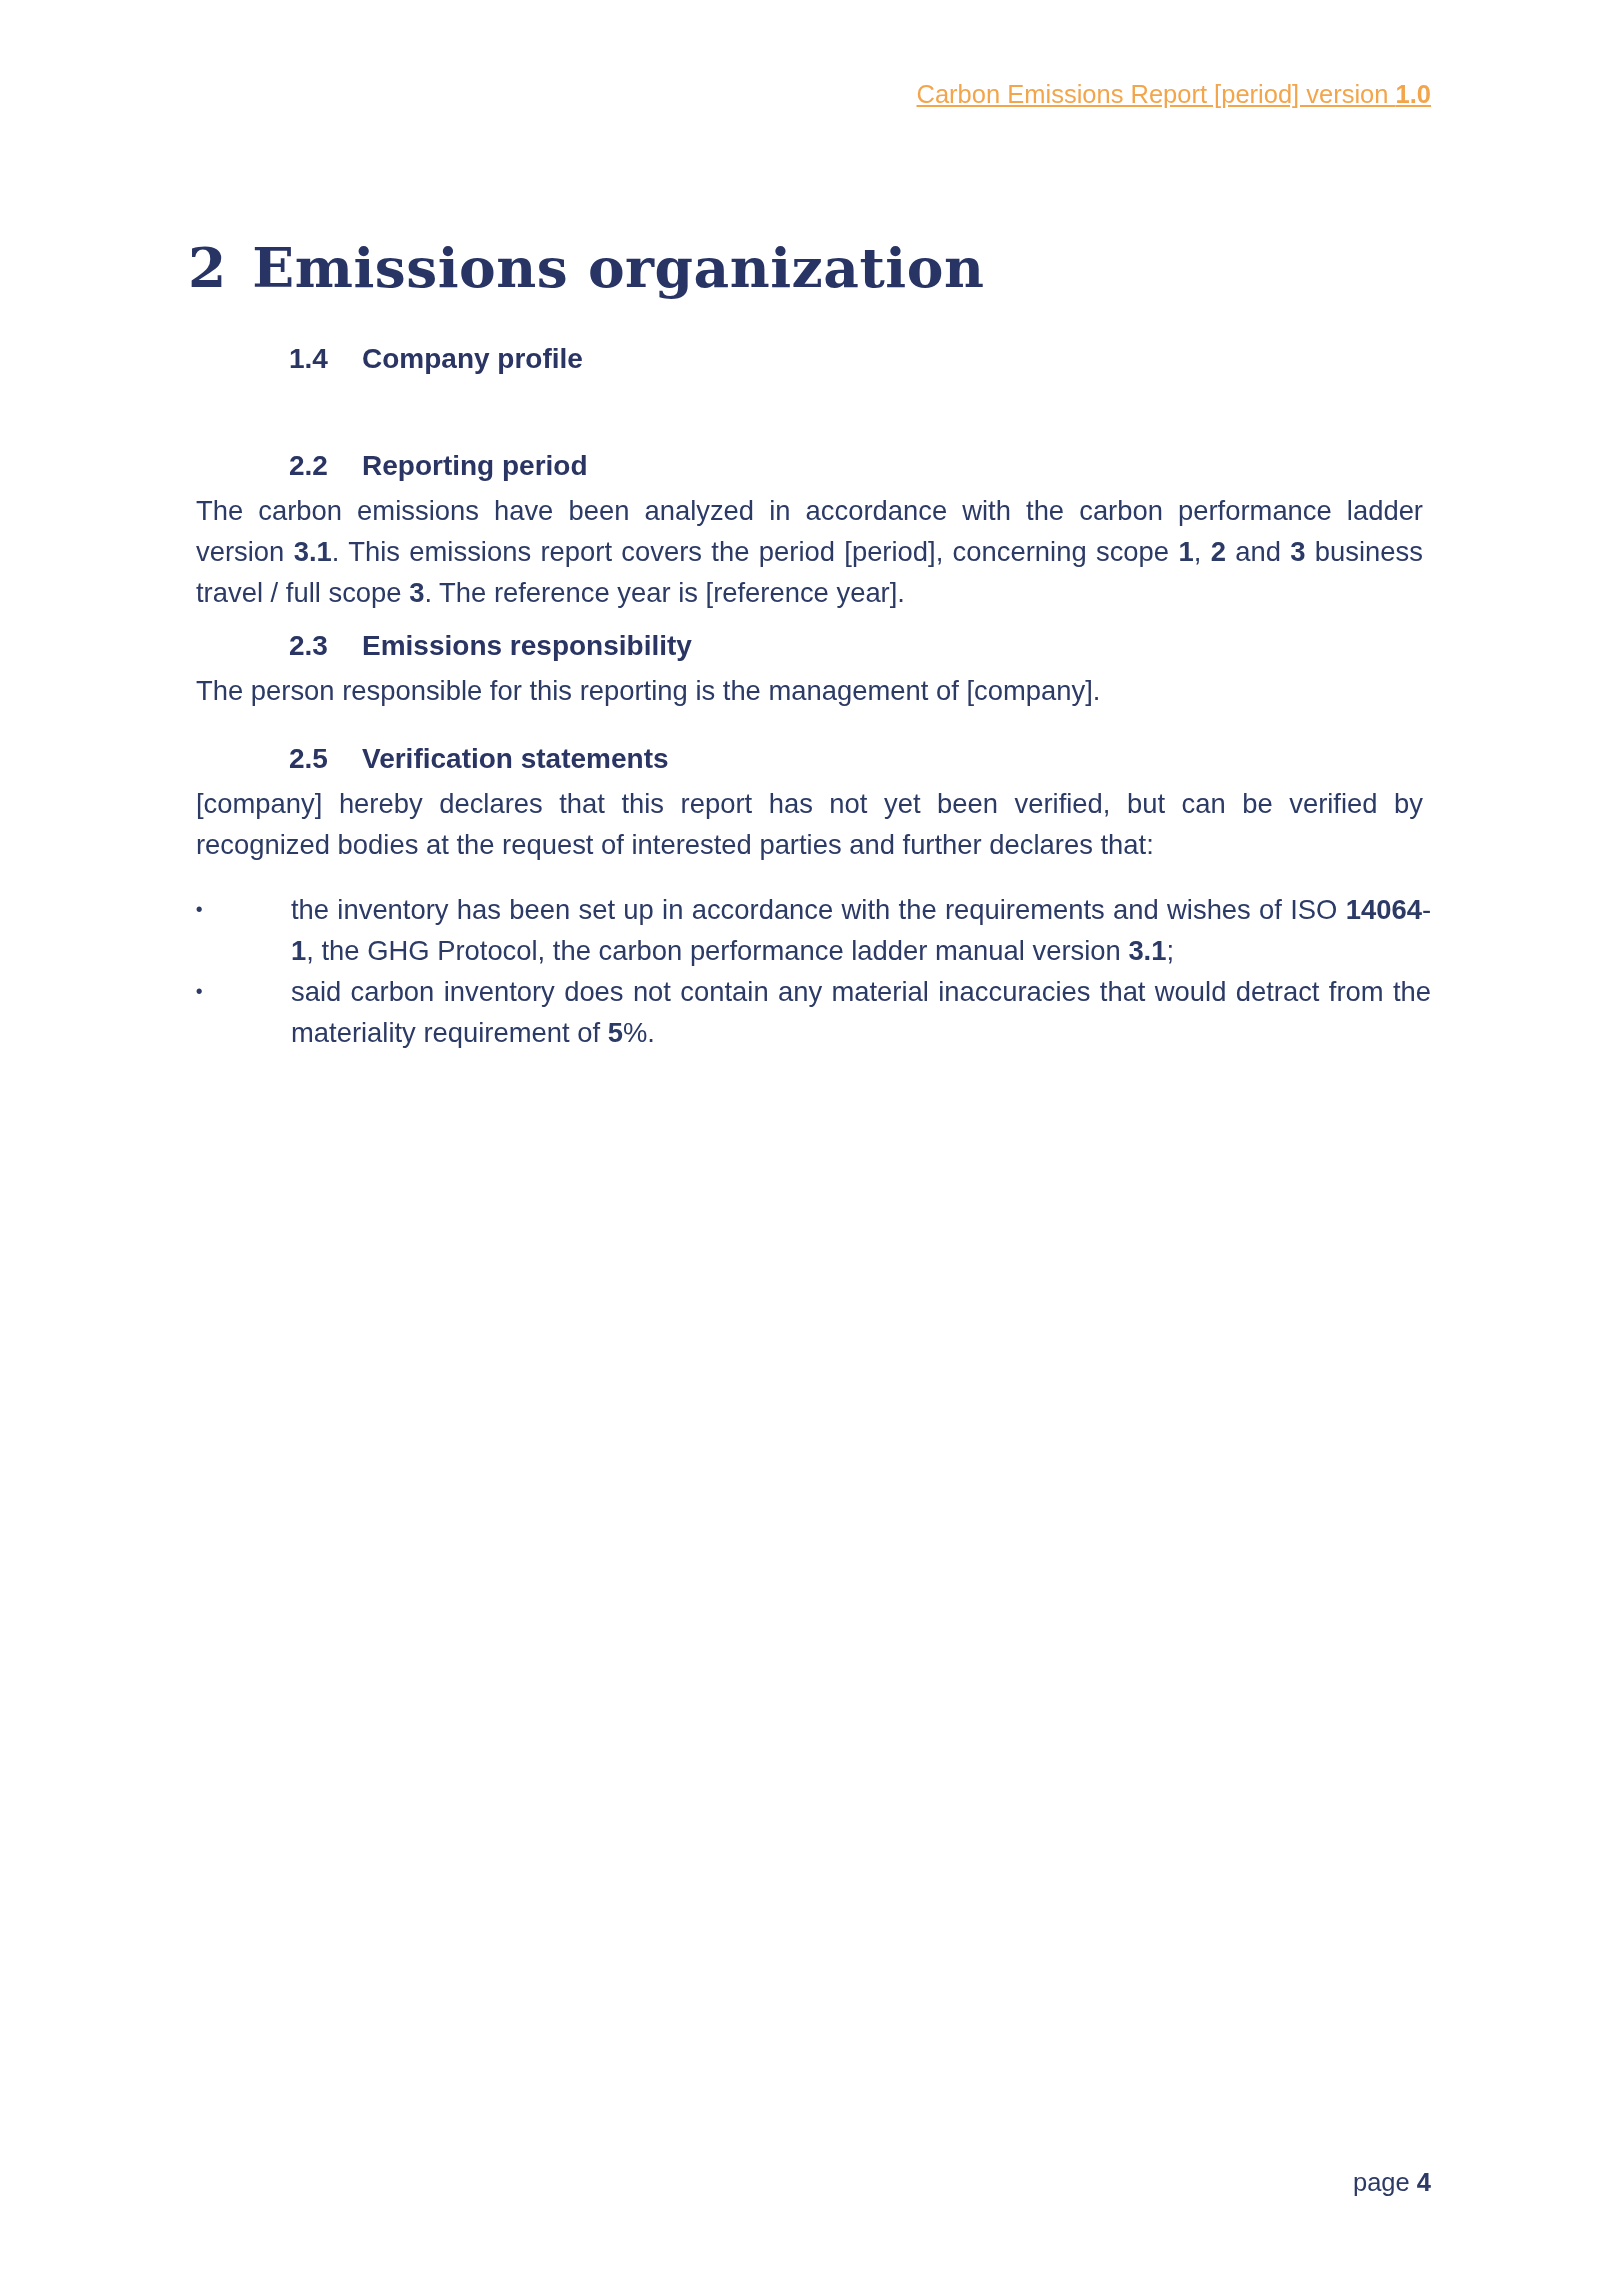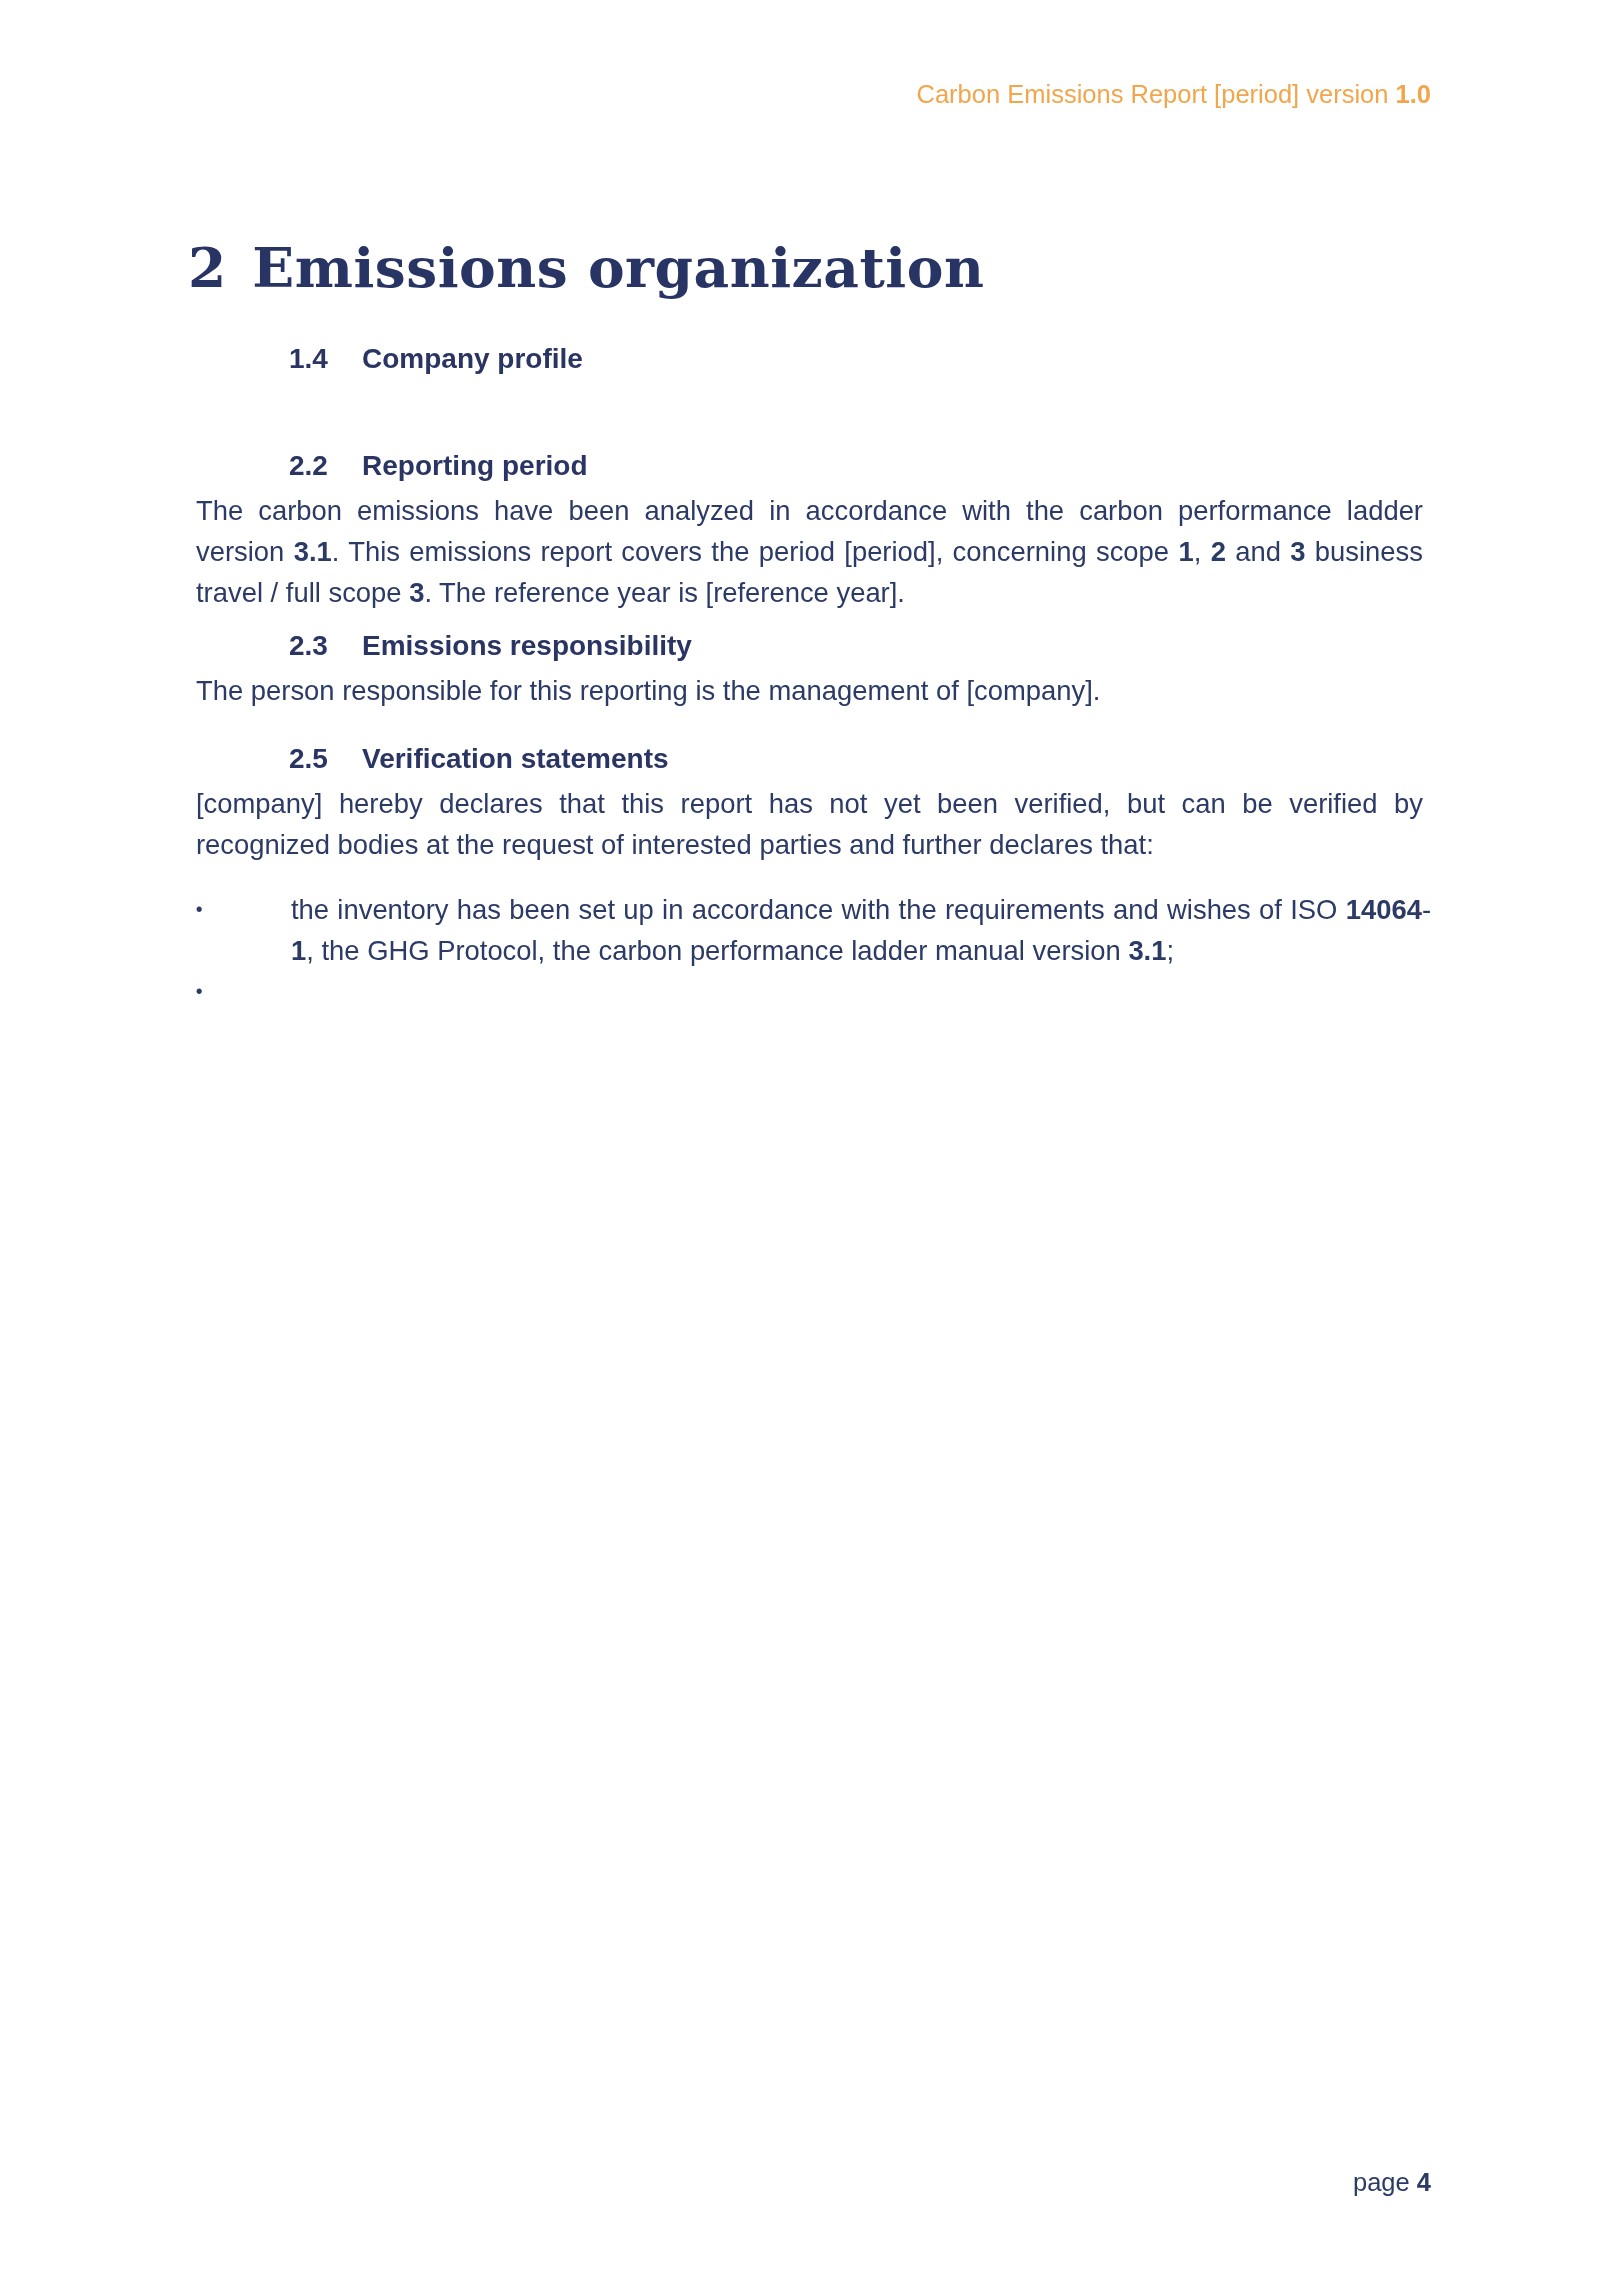--- a/index.html
+++ b/index.html
@@ -14,20 +14,21 @@
     margin: 0 auto;
   }
   .doc-header {
     position: absolute;
     top: 78px;
     right: 192px;
     font-size: 25.5px;
     line-height: 33px;
     color: #f2a54b;
     text-align: center;
+    text-decoration: underline;
   }
   .content {
     position: absolute;
     top: 233px;
     left: 188px;
     width: 1243px;
   }
   h1.doc-title {
     margin: 0;
     font-family: "DejaVu Serif", "Liberation Serif", serif;
@@ -133,20 +134,21 @@
         <span class="sec-num">2.5</span><span>Verification statements</span>
       </h2>
       <p>[company] hereby declares that this report has not yet been verified, but can be verified by recognized bodies at the request of interested parties and further declares that:</p>
       <ul class="bullet-list">
         <li>
           <span class="bullet">•</span>
           <span>the inventory has been set up in accordance with the requirements and wishes of ISO <span class="n">14064</span>-<span class="n">1</span>, the GHG Protocol, the carbon performance ladder manual version <span class="n">3.1</span>;</span>
         </li>
         <li>
           <span class="bullet">•</span>
+          <span>said carbon inventory does not contain any material inaccuracies that would detract from the materiality requirement of <span class="n">5</span>%.</span>
         </li>
       </ul>
     </div>
 
   </div>
 
   <div class="doc-footer">page <span class="n">4</span></div>
 
 </div>
 

